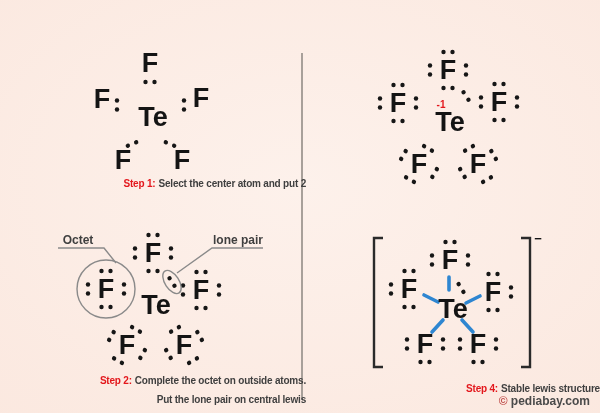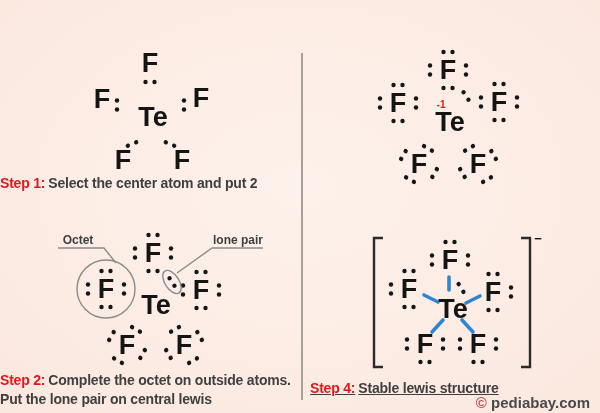--- a/index.html
+++ b/index.html
@@ -28,28 +28,28 @@
   .atom{font:bold 27px "Liberation Sans",sans-serif;fill:#141414;text-anchor:middle;}
   .ann-label{font:bold 12px "Liberation Sans",sans-serif;fill:#3f3f3f;text-anchor:middle;}
   .fc-label{font:bold 10px "Liberation Sans",sans-serif;fill:#e3171c;text-anchor:middle;}
   .charge-label{font:bold 13px "Liberation Sans",sans-serif;fill:#141414;text-anchor:middle;}
   .dots{fill:#161616;}
   .ann-line{fill:none;stroke:#8a8a8a;stroke-width:1.4;}
   .bracket{fill:none;stroke:#2a2a2a;stroke-width:2.4;}
   .bond{stroke:#2e86d1;stroke-width:3.6;stroke-linecap:round;}
   
   .caption{
-    position:absolute;text-align:left;
-    font-weight:bold;font-size:14px;line-height:19px;
+    position:absolute;text-align:right;
+    font-weight:bold;font-size:10px;line-height:19px;
     letter-spacing:-.2px;color:#3f3f3f;
   }
   .steplbl{color:#e3171c;margin-right:3px;}
   .copyright{
     position:absolute;top:394px;left:310px;width:280px;
-    text-align:right;font-weight:bold;font-size:15px;color:#4a4a4a;
+    text-align:right;font-weight:bold;font-size:12px;color:#4a4a4a;
   }
   .csym{color:#c0504d;}
 </style>
 </head>
 <body>
 
 <div class="canvas">
 
 
   <div class="divider"></div>
@@ -168,21 +168,21 @@
   <div class="caption" style="left:0;top:174px;width:306px;">
     <span class="steplbl">Step 1:</span><span>Select the center atom and put 2</span><br>
   </div>
 
   <div class="caption" style="left:0;top:371px;width:306px;">
     <span class="steplbl">Step 2:</span><span>Complete the octet on outside atoms.</span><br>
     <span>Put the lone pair on central lewis</span>
   </div>
 
 
-  <div class="caption" style="left:310px;top:379px;width:290px;text-decoration:underline;">
+  <div class="caption" style="left:310px;top:379px;width:290px;">
     <span class="steplbl">Step 4:</span><span>Stable lewis structure</span>
   </div>
 
   <div class="copyright">
     <span class="csym">©</span>
     <span>pediabay.com</span>
   </div>
 
 </div>
 

